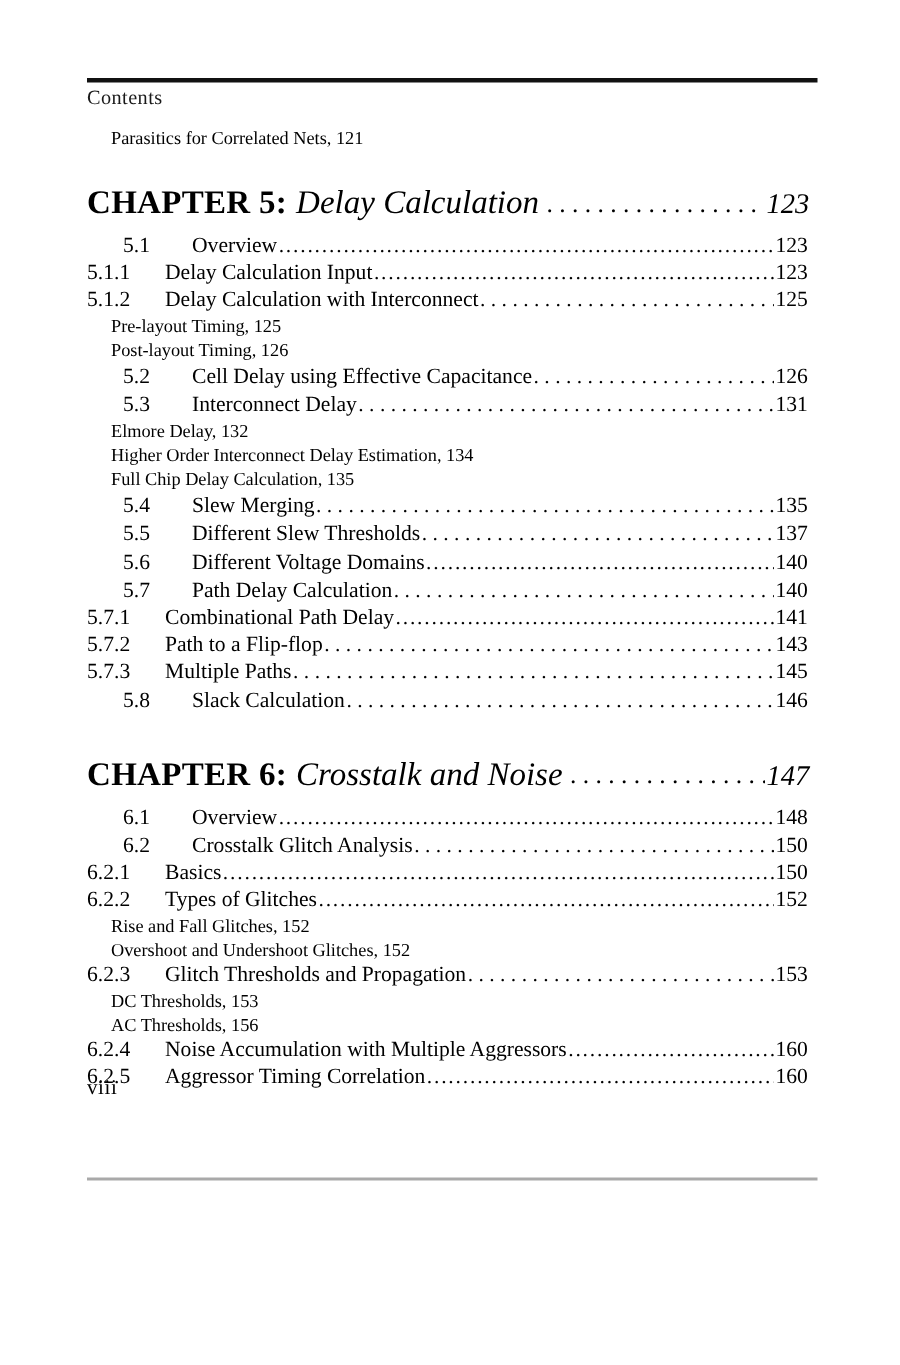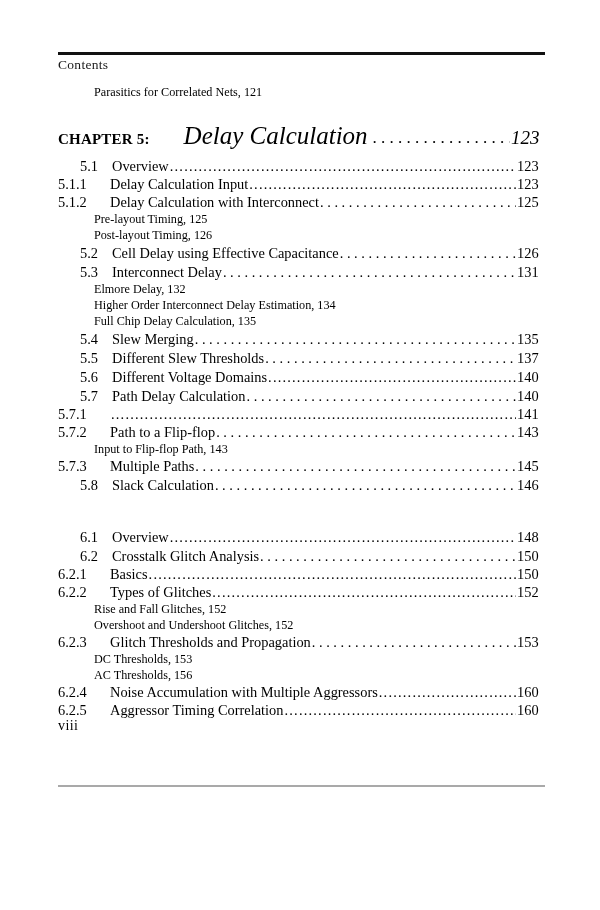--- a/index.html
+++ b/index.html
@@ -90,71 +90,69 @@
   }
 
   
   .chapter-row {
     font-size: 19px;
     margin-top: 0;
     align-items: baseline;
   }
   .chapter-row .chap-label {
     font-weight: bold;
-    font-size: 15px;
+    font-size: 22px;
     letter-spacing: 0.2px;
   }
   .chapter-row .chap-title {
     font-style: italic;
-    font-size: 25px;
+    font-size: 22px;
     padding-left: 6px;
-    margin-left: 28px;
   }
   .chapter-row .leader {
     font-size: 17px;
     position: relative;
     top: -1px;
     padding: 0 4px;
   }
   .chapter-row .pageno {
     font-style: italic;
     font-size: 19px;
     min-width: 34px;
   }
 
   
   .l1 {
     font-size: 14.4px;
     margin-top: 2px;
   }
   .l1 .num {
     width: 46px;
-    margin-left: 8px;
-    text-align: center;
+    margin-left: 24px;
   }
   .l1 .pageno {
     min-width: 28px;
   }
 
   
   .l2 {
     font-size: 14.4px;
     margin-top: 1px;
   }
   .l2 .num {
     width: 52px;
   }
   .l2 .pageno {
     min-width: 28px;
   }
 
   
   .l3 {
     font-size: 12.2px;
-    margin-left: 94px;
+    margin-left: 74px;
     margin-top: 1px;
     white-space: nowrap;
   }
 
   .gap-chapter { height: 22px; }
   .gap-small { height: 6px; }
   .gap-pre-ch6 { height: 27px; }
 
   
   .folio {
@@ -245,43 +243,49 @@
         <span class="pageno">140</span>
       </div>
       <div class="row l1">
         <span class="num">5.7</span>
         <span class="title">Path Delay Calculation</span>
         <span class="leader"></span>
         <span class="pageno">140</span>
       </div>
       <div class="row l2">
         <span class="num">5.7.1</span>
+        <span class="title">Combinational Path Delay</span>
         <span class="leader tight"></span>
         <span class="pageno">141</span>
       </div>
       <div class="row l2">
         <span class="num">5.7.2</span>
         <span class="title">Path to a Flip-flop</span>
         <span class="leader"></span>
         <span class="pageno">143</span>
       </div>
-      <div class="l3">Input to Flip-flop Path, 143</div>
       <div class="row l2">
         <span class="num">5.7.3</span>
         <span class="title">Multiple Paths</span>
         <span class="leader"></span>
         <span class="pageno">145</span>
       </div>
       <div class="row l1">
         <span class="num">5.8</span>
         <span class="title">Slack Calculation</span>
         <span class="leader"></span>
         <span class="pageno">146</span>
       </div>
       <div class="gap-pre-ch6"></div>
+      <div class="row chapter-row">
+        <span class="chap-label"><span class="BIG">C</span>HAPTER <span class="BIG">6</span>:</span>
+        <span class="chap-title">Crosstalk and Noise</span>
+        <span class="leader"></span>
+        <span class="pageno">147</span>
+      </div>
       <div class="gap-small"></div>
       <div class="row l1">
         <span class="num">6.1</span>
         <span class="title">Overview</span>
         <span class="leader tight"></span>
         <span class="pageno">148</span>
       </div>
       <div class="row l1">
         <span class="num">6.2</span>
         <span class="title">Crosstalk Glitch Analysis</span>

